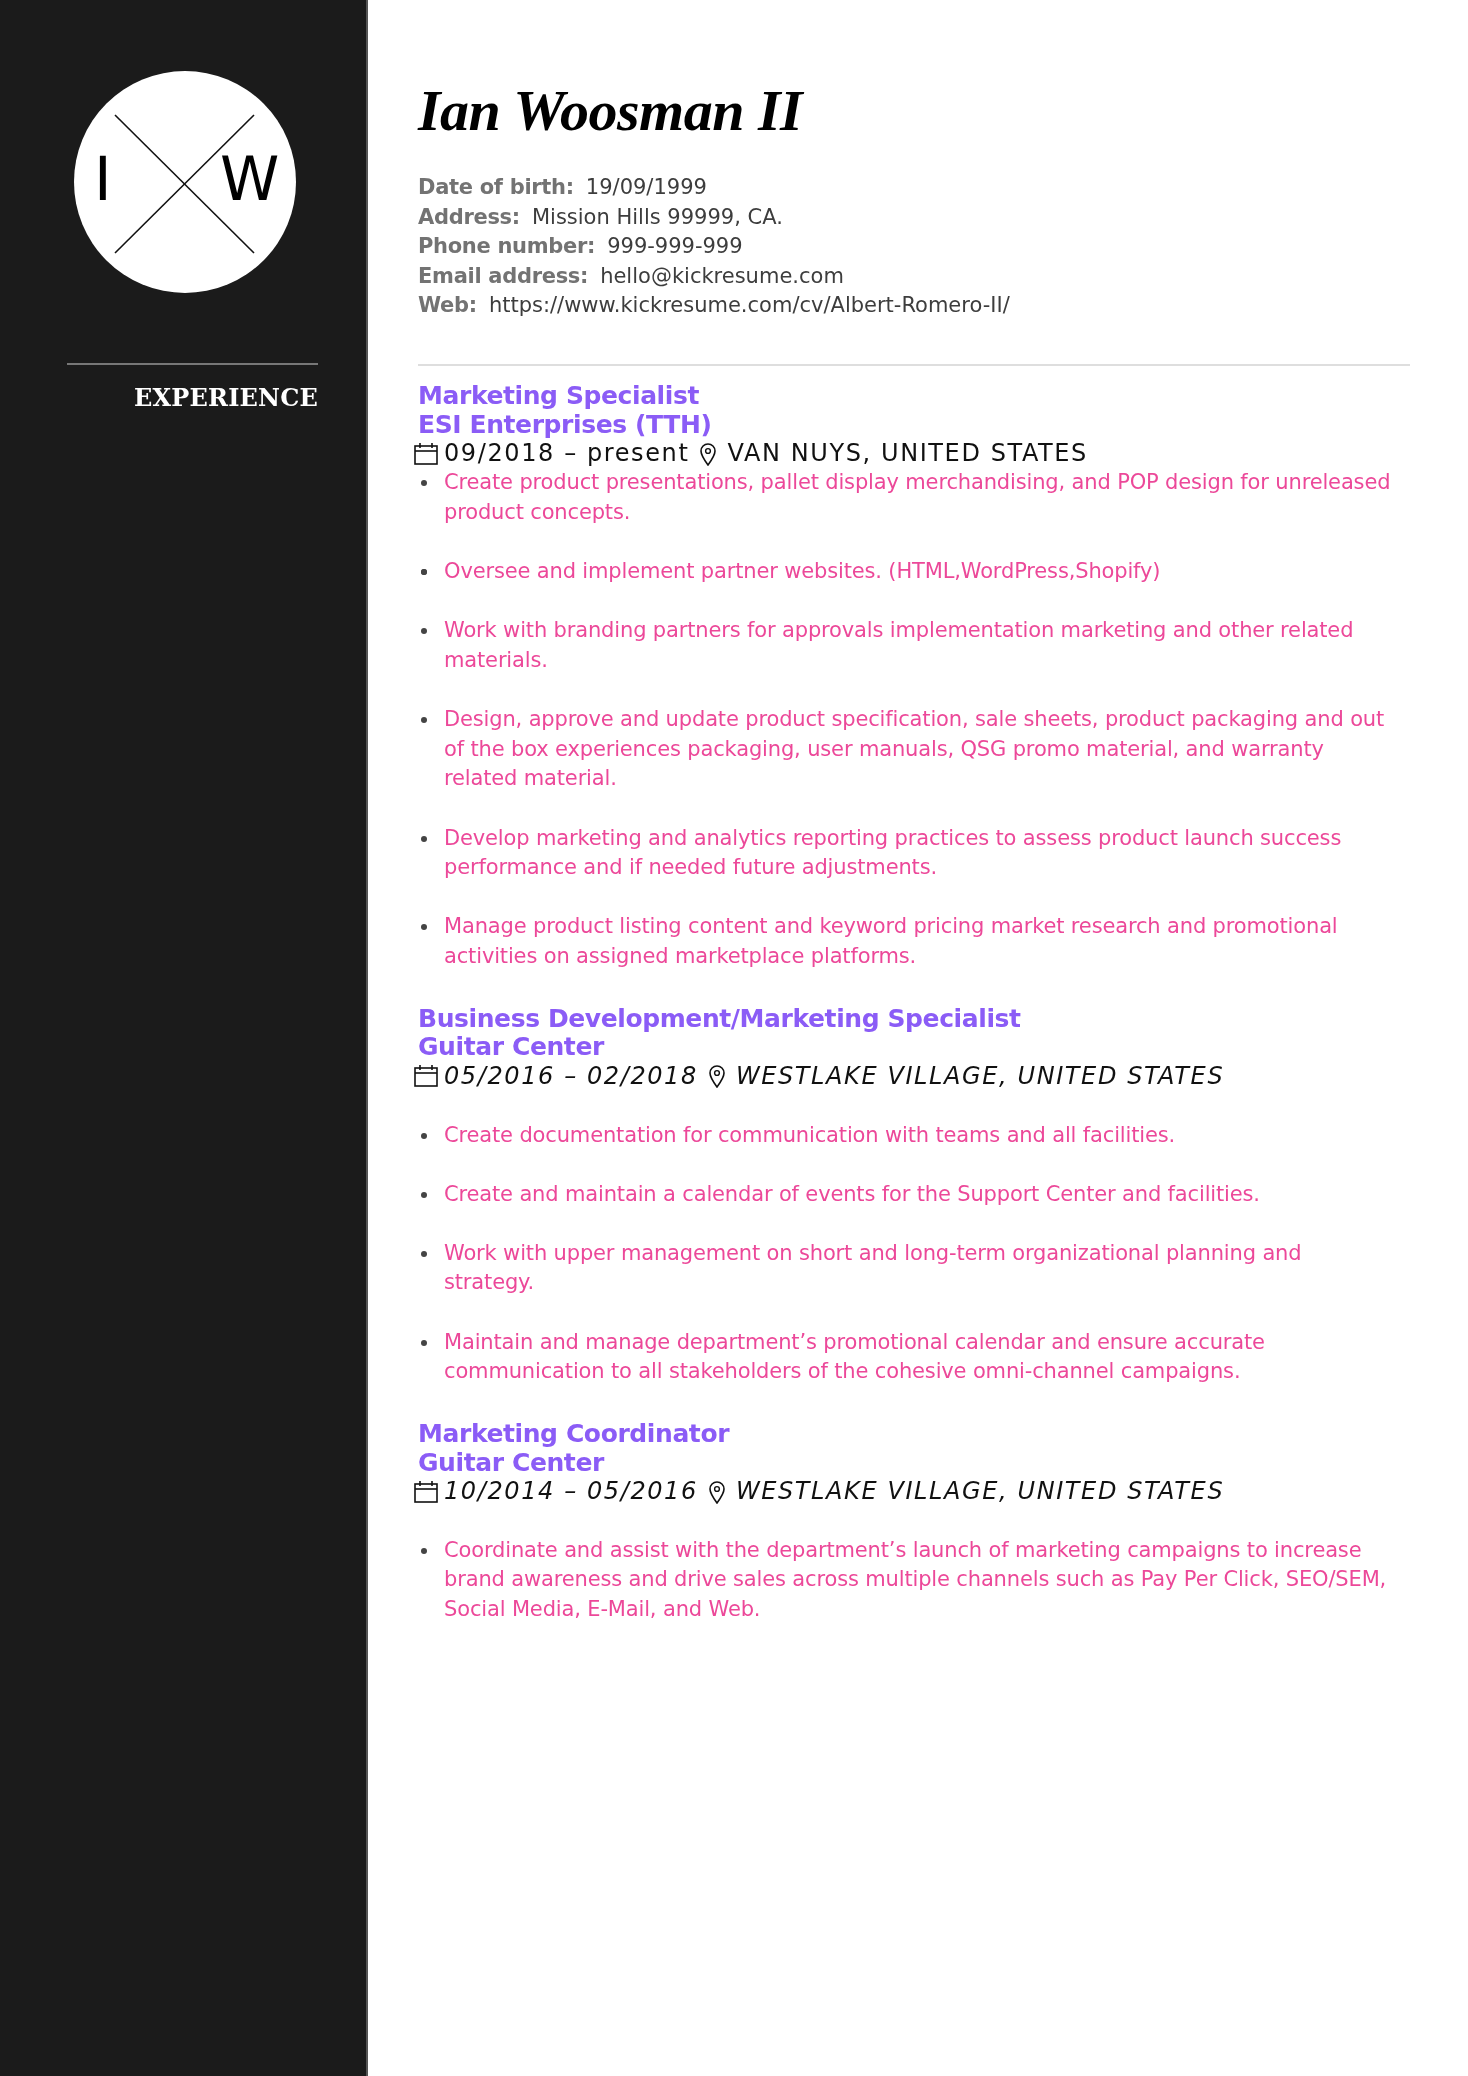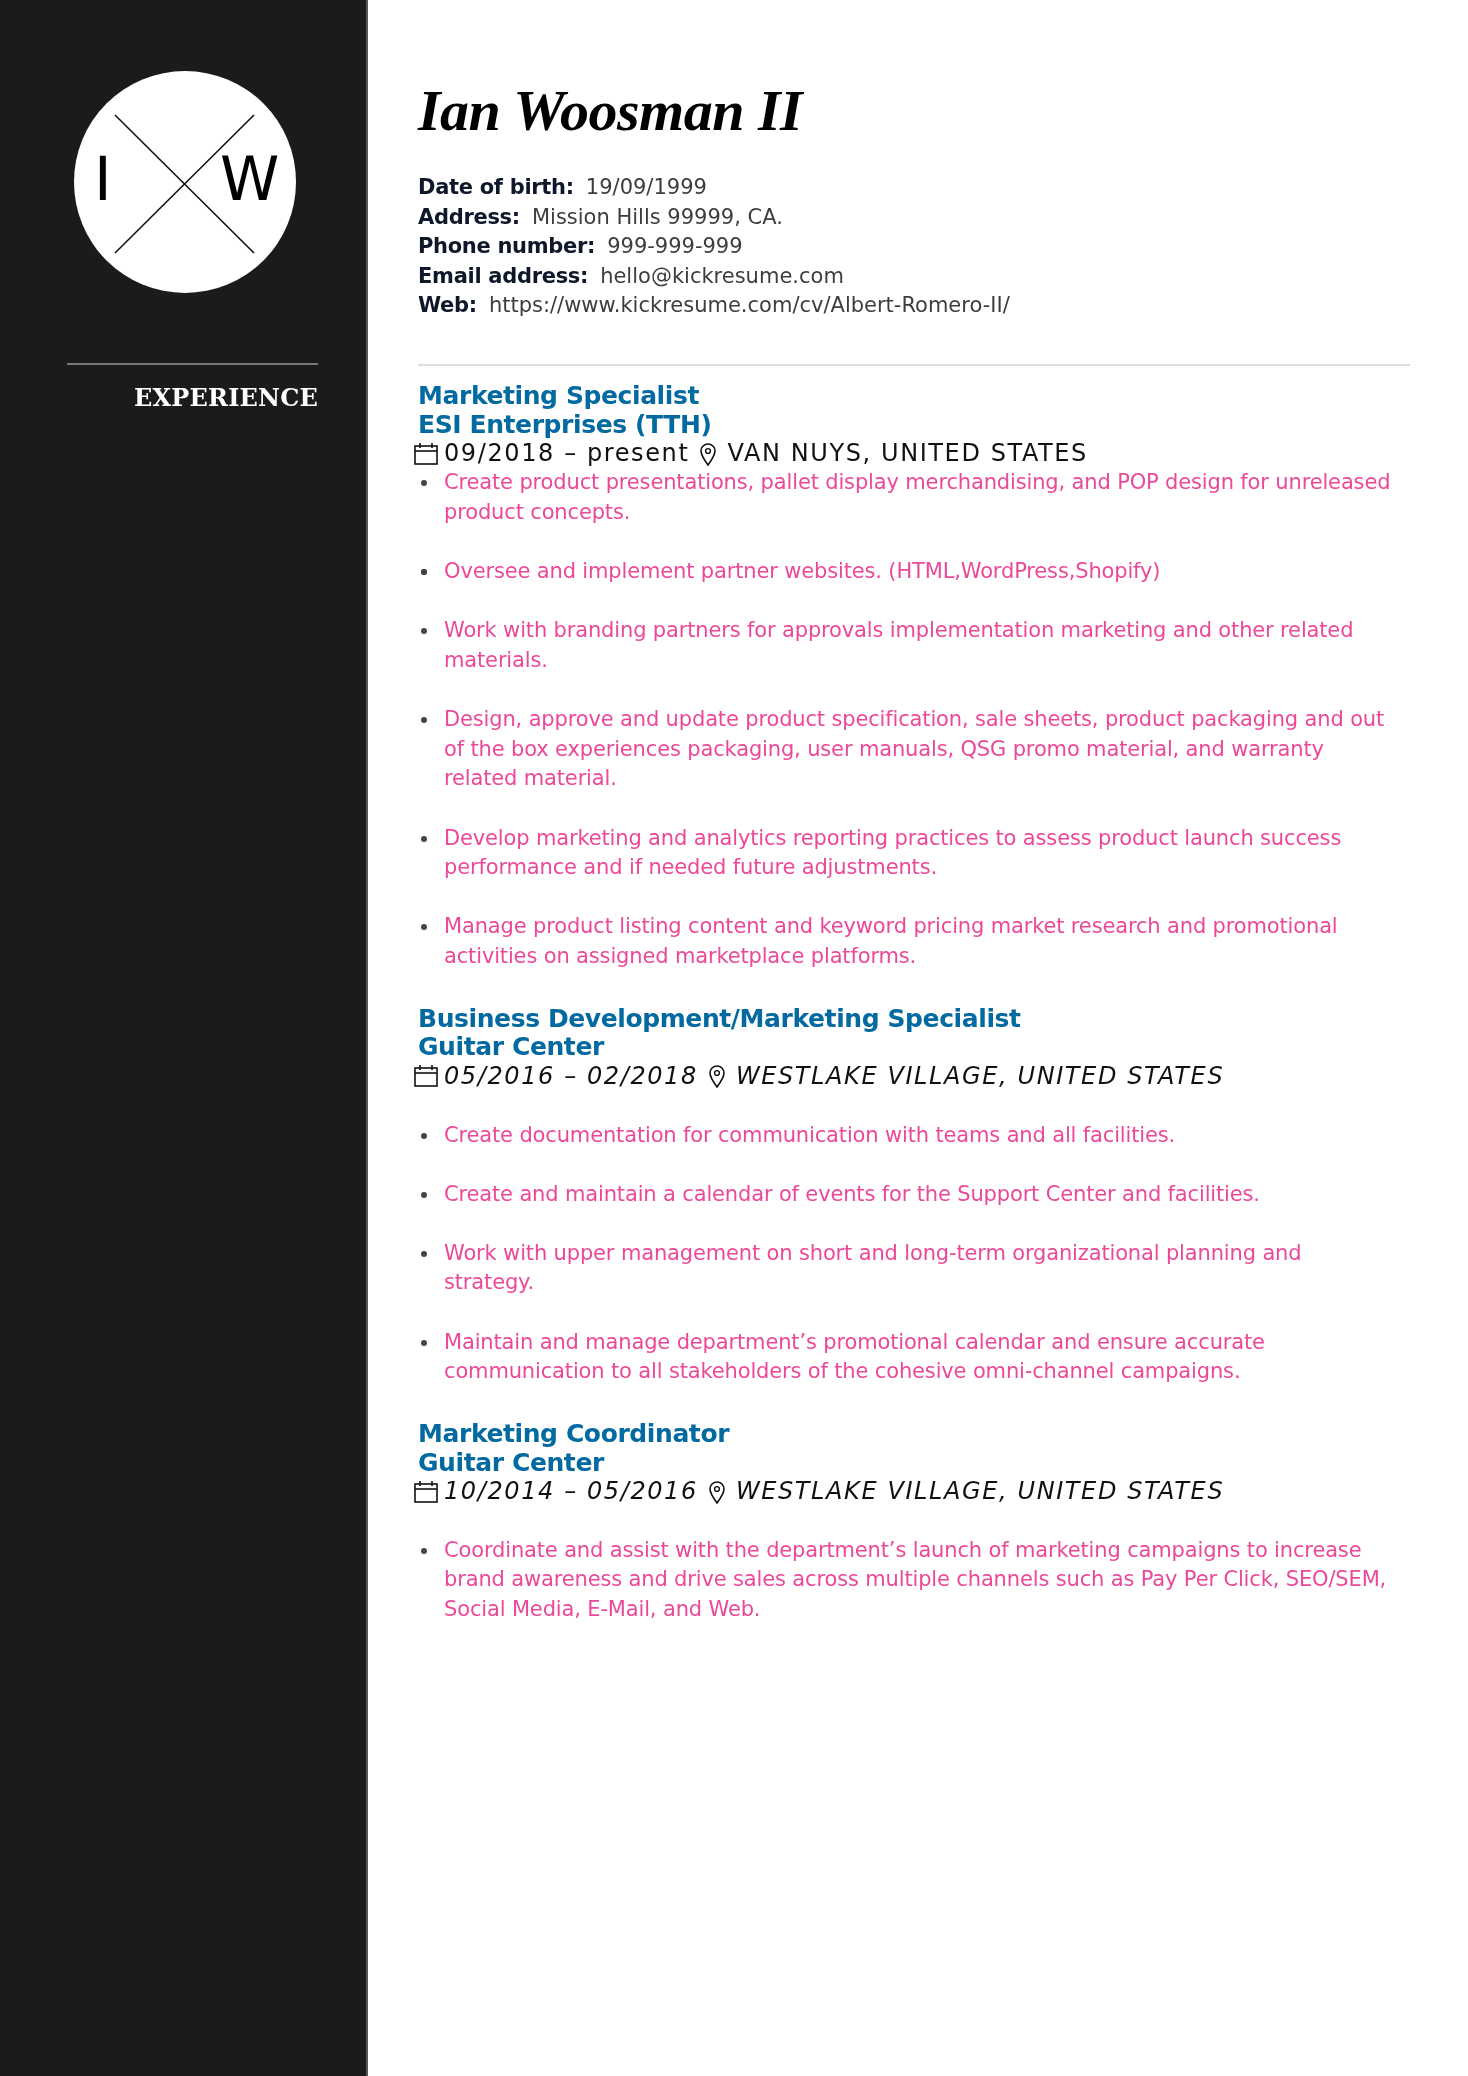--- a/index.html
+++ b/index.html
@@ -15,28 +15,28 @@
   .mono-i { left: 20px; }
   .mono-w { left: 146px; }
 
   .side-rule { position: absolute; left: 67px; top: 363px; width: 251px; height: 2px; background: #777; }
   .side-heading { position: absolute; right: 1150px; top: 383px; font-family: "DejaVu Serif", "Liberation Serif", serif; font-weight: bold; font-size: 24px; line-height: 30px; color: #fff; letter-spacing: 0.2px; white-space: nowrap; }
 
   .name { position: absolute; left: 418px; top: 74px; font-family: Liberation Serif, serif; font-weight: bold; font-style: italic; font-size: 58px; line-height: 74px; color: #000; white-space: nowrap; letter-spacing: -0.5px; }
 
   .contact { position: absolute; left: 418px; top: 173px; }
   .contact-row { height: 29.6px; line-height: 29.6px; font-size: 21px; white-space: nowrap; }
-  .contact-label { font-weight: bold; color: #0f172a; margin-right: 12px; letter-spacing: -0.3px; }
+  .contact-label { font-weight: bold; color: #737373; margin-right: 12px; letter-spacing: -0.3px; }
   .contact-value { color: #3d3d3d; }
 
   .main-rule { position: absolute; left: 418px; top: 364px; width: 992px; height: 2px; background: #dedede; }
 
   .jobs { position: absolute; left: 418px; top: 382px; width: 975px; }
   .job { margin-bottom: 33px; }
-  .job-title, .job-company { font-weight: bold; font-size: 25px; line-height: 28.7px; color: #0369a1; letter-spacing: -0.4px; white-space: nowrap; }
+  .job-title, .job-company { font-weight: bold; font-size: 25px; line-height: 28.7px; color: #8b5cf6; letter-spacing: -0.4px; white-space: nowrap; }
   .job-meta { height: 29px; line-height: 29px; font-size: 24px; color: #111; letter-spacing: 1.6px; display: flex; align-items: center; white-space: nowrap; text-align: right; }
   .job-meta svg { flex: 0 0 auto; }
   .cal-icon { margin-left: -4px; margin-right: 6px; }
   .pin-icon { margin-left: 10px; margin-right: 10px; }
   .job-meta.spaced { margin-bottom: 29.6px; font-style: italic; }
 
   .bullets { list-style: none; }
   .bullet { position: relative; padding-left: 26px; font-size: 21px; line-height: 29.6px; color: #ec4899; margin-bottom: 29.6px; letter-spacing: -0.15px; }
   .bullet:last-child { margin-bottom: 0; }
   .bullet-dot { position: absolute; left: 3px; top: 12px; width: 6px; height: 6px; border-radius: 50%; background: #444; }

